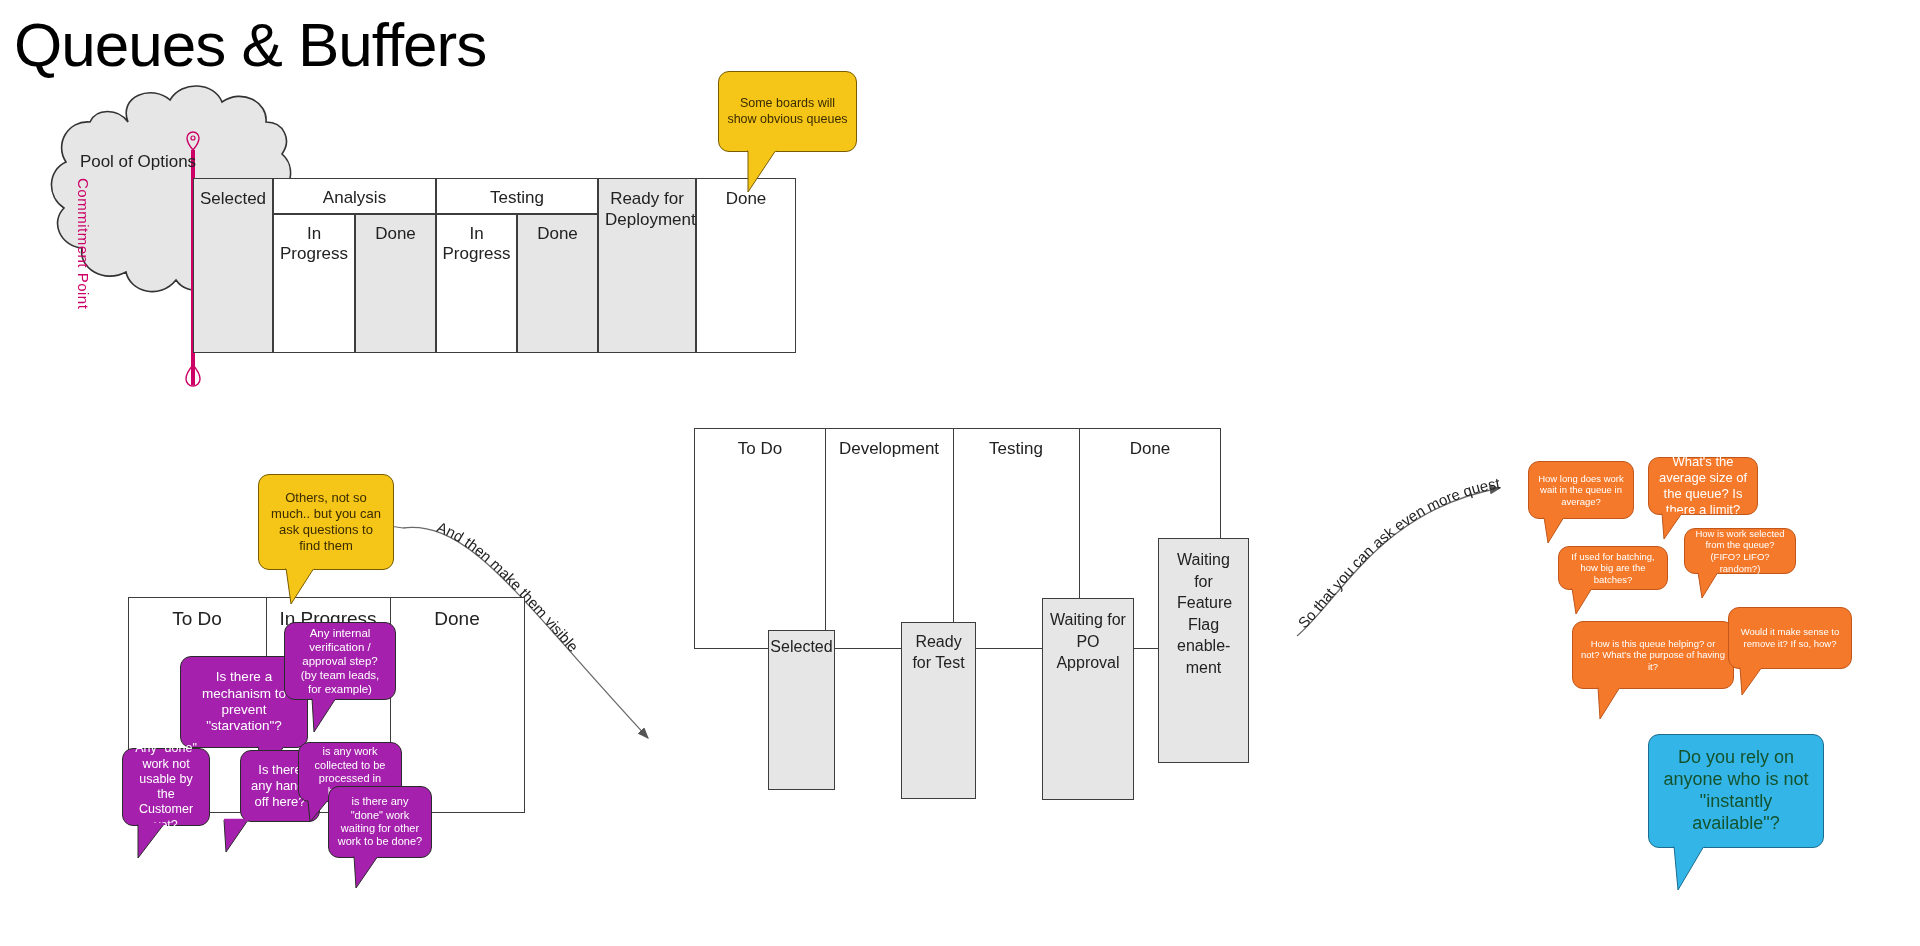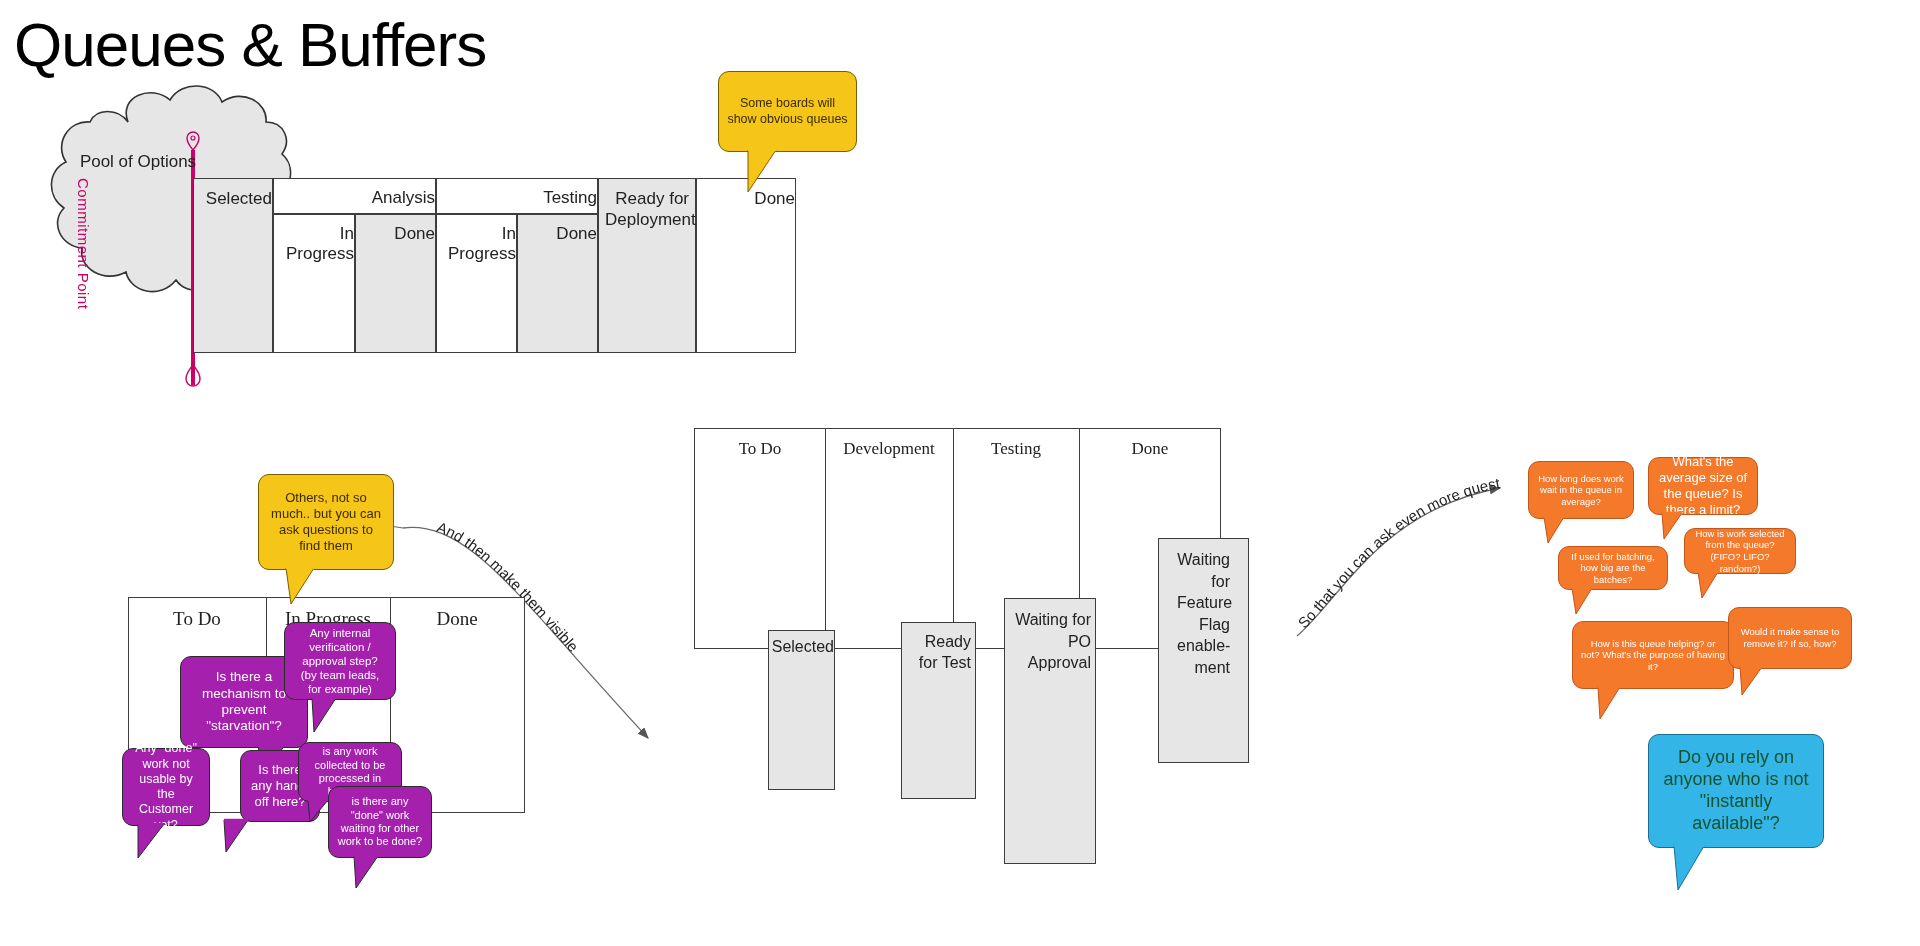--- a/index.html
+++ b/index.html
@@ -43,33 +43,32 @@
     pointer-events: none;
   }
 
   
   .board-label {
     position: absolute;
     font-size: 17px;
     text-align: center;
     color: #222;
     white-space: nowrap;
-    font-family: Liberation Serif, serif;
   }
   .cell {
     position: absolute;
     box-sizing: border-box;
     border: 1px solid #3d3d3d;
   }
   .cell.shaded { background: #e6e6e6; }
   .cell.plain  { background: #ffffff; }
   .cell-label {
     position: absolute;
     left: 0; right: 0;
-    text-align: right;
+    text-align: center;
     font-size: 17px;
     color: #222;
     pointer-events: none;
   }
 
   
   #pool-label {
     position: absolute;
     left: 58px;
     top: 152px;
@@ -260,21 +259,21 @@
   </div>
 
   <div class="cell shaded" style="left:768px; top:630px; width:67px; height:160px;">
     <div class="cell-label" style="top:7px; font-size:16px;">Selected</div>
   </div>
 
   <div class="cell shaded" style="left:901px; top:622px; width:75px; height:177px;">
     <div class="cell-label" style="top:9px; font-size:16px; line-height:1.3; padding:0 4px;">Ready for Test</div>
   </div>
 
-  <div class="cell shaded" style="left:1004px; top:598px; width:92px; height:266px;">
+  <div class="cell shaded" style="left:1042px; top:598px; width:92px; height:202px;">
     <div class="cell-label" style="top:10px; font-size:16px; line-height:1.35; padding:0 4px;">Waiting for PO Approval</div>
   </div>
 
   <div class="cell shaded" style="left:1158px; top:538px; width:91px; height:225px;">
     <div class="cell-label" style="top:10px; font-size:16px; line-height:1.35; padding:0 18px;">Waiting for Feature Flag enable-ment</div>
   </div>
 
   <div class="abs" style="left:128px; top:597px; width:397px; height:216px;">
     <div class="abs" style="left:0; top:0; width:397px; height:216px; box-sizing:border-box; border:1px solid #3d3d3d; background:#ffffff;"></div>
     <div class="abs" style="left:138px; top:0; width:1px; height:216px; background:#3d3d3d;"></div>

